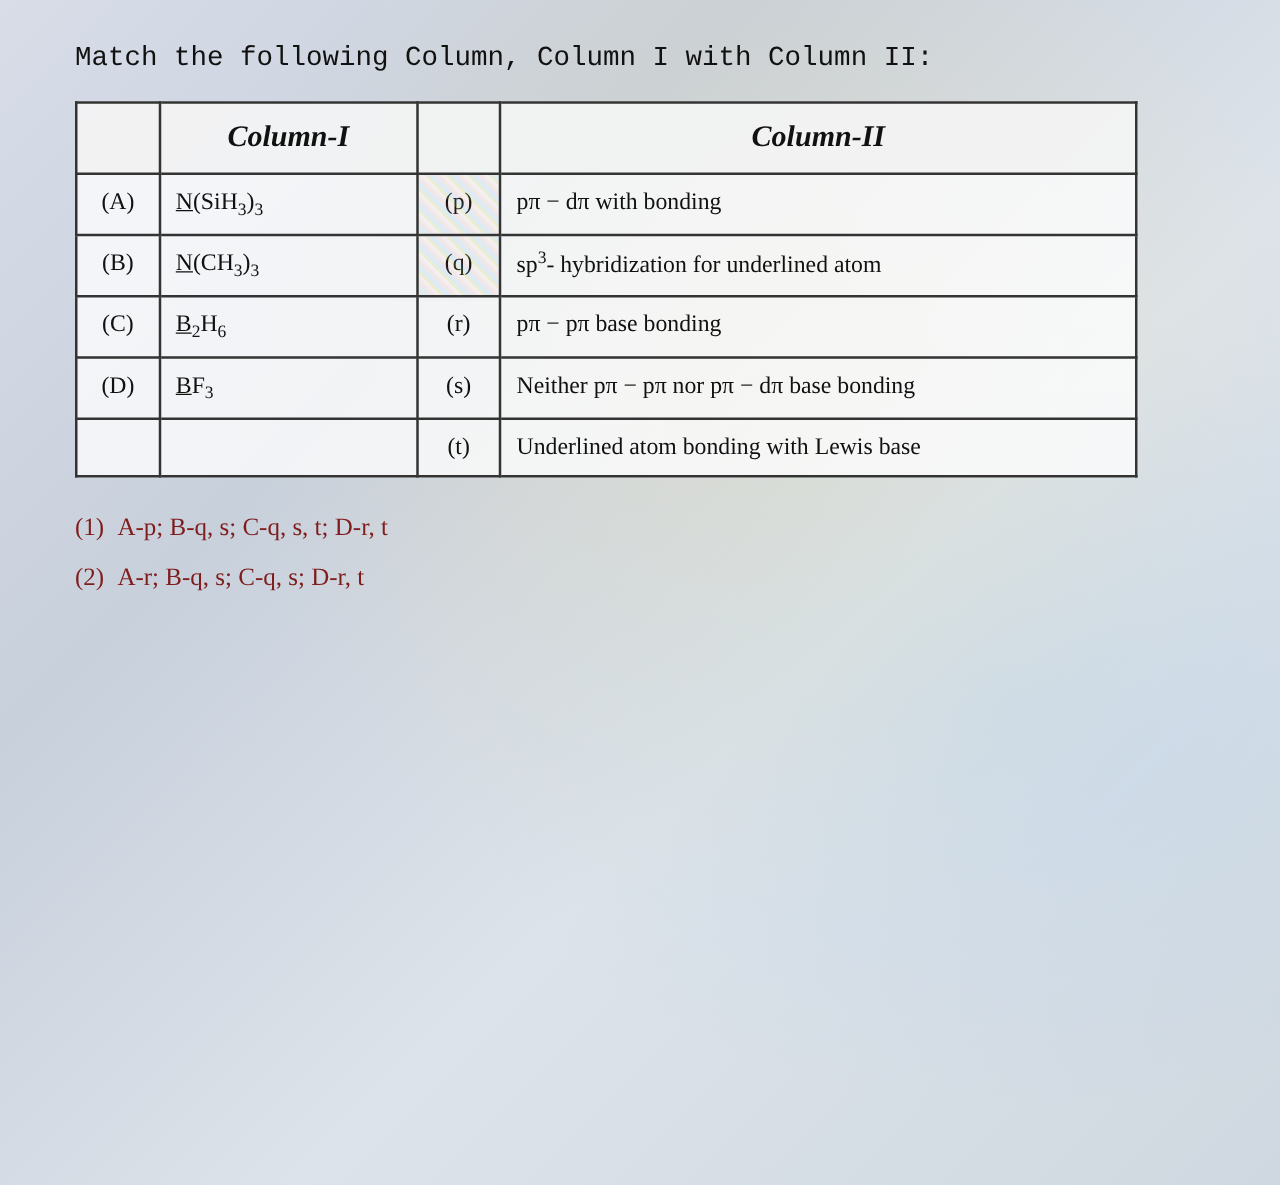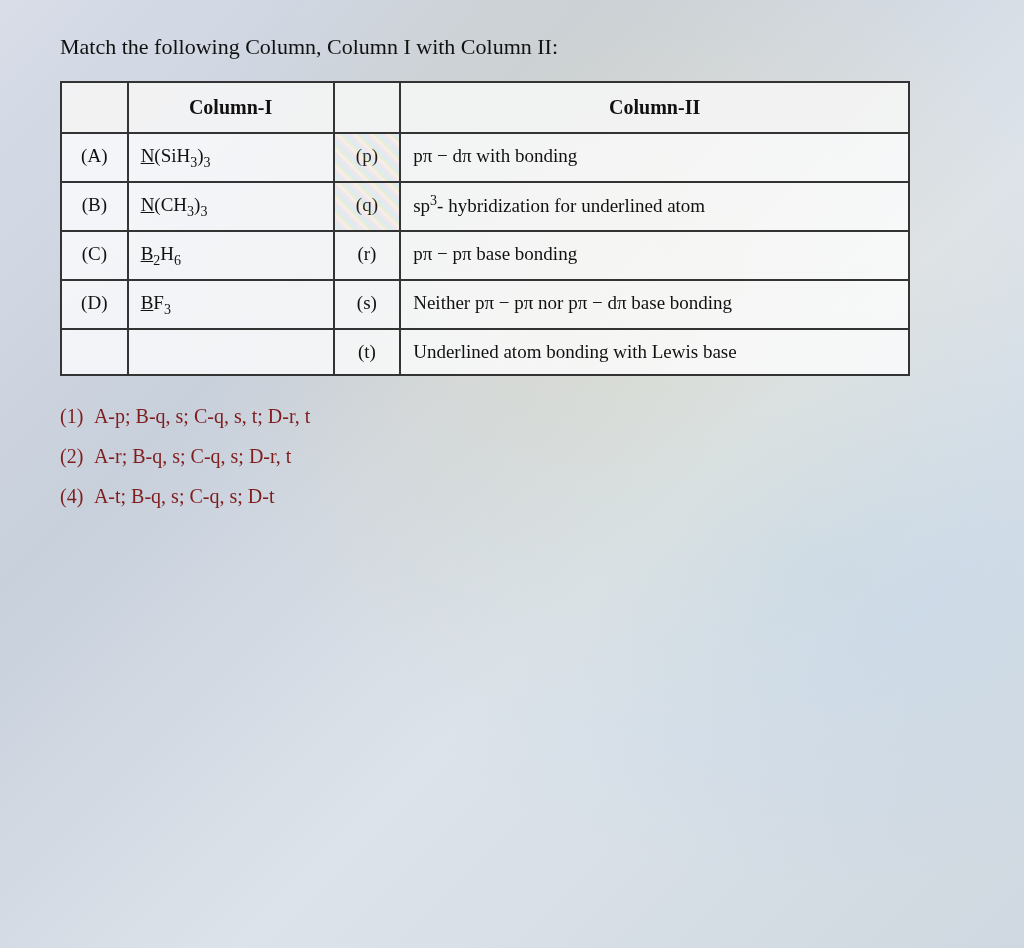--- a/index.html
+++ b/index.html
@@ -34,20 +34,21 @@
       height: 100%;
       padding: 30px 40px 30px 60px;
     }
 
     .question-text {
       font-size: 22px;
       line-height: 1.5;
       color: #111;
       margin-bottom: 18px;
       font-weight: normal;
+      font-family: Liberation Mono, monospace;
     }
 
     .table-wrapper {
       margin-bottom: 22px;
     }
 
     table {
       border-collapse: collapse;
       width: 92%;
       background: rgba(255,255,255,0.75);
@@ -57,24 +58,25 @@
     table th, table td {
       border: 2px solid #333;
       padding: 8px 12px;
       vertical-align: top;
       color: #111;
       line-height: 1.45;
     }
 
     table thead th {
       font-weight: bold;
-      font-size: 20px;
+      font-size: 24px;
       text-align: center;
       background: rgba(240,240,240,0.6);
       padding: 10px 12px;
+      font-style: italic;
     }
 
     
     .col-label-cell {
       text-align: center;
       font-weight: normal;
       width: 55px;
       position: relative;
     }
 
@@ -220,19 +222,15 @@
 
   <ul class="options-list">
     <li>
       <span class="option-number">(1)</span>
       <span>A-p; B-q, s; C-q, s, t; D-r, t</span>
     </li>
     <li>
       <span class="option-number">(2)</span>
       <span>A-r; B-q, s; C-q, s; D-r, t</span>
     </li>
-    <li>
-      <span class="option-number">(4)</span>
-      <span>A-t; B-q, s; C-q, s; D-t</span>
-    </li>
   </ul>
 
 </div>
 
 </body></html>

